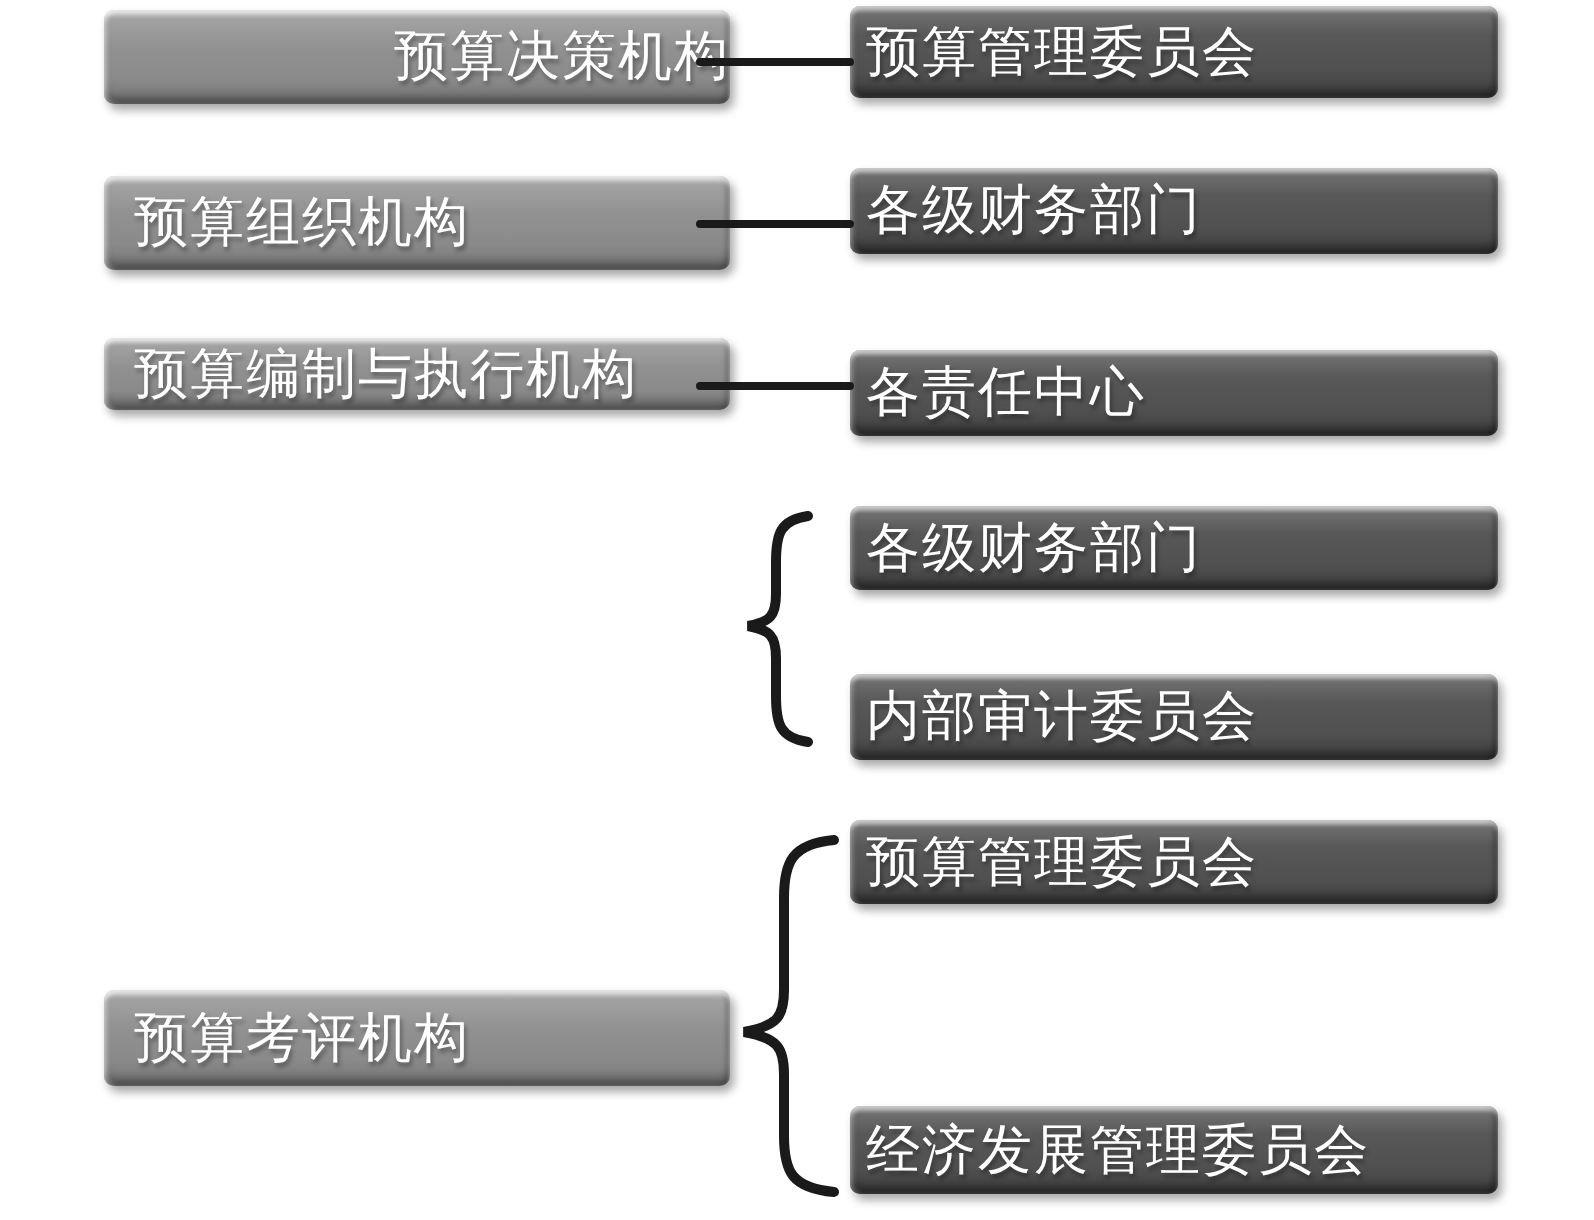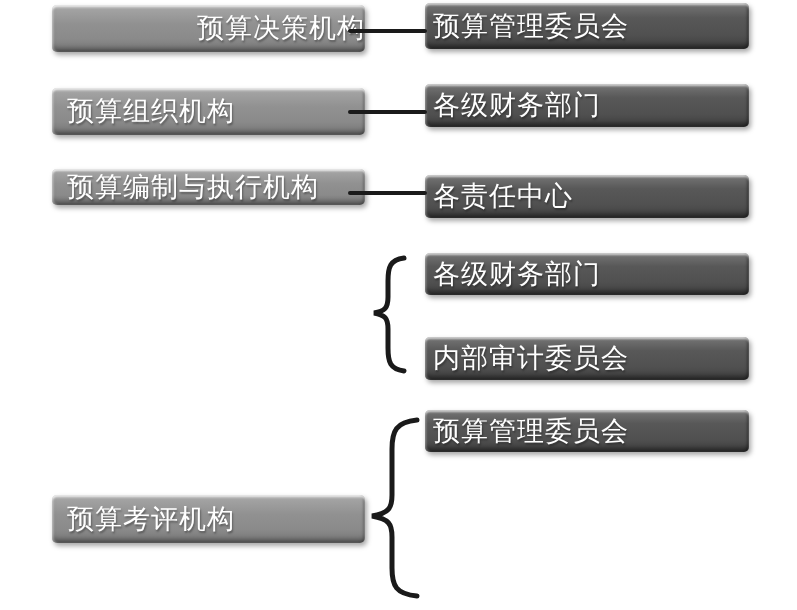--- a/index.html
+++ b/index.html
@@ -94,20 +94,23 @@
   </div>
   <div class="box dark b-r4">
     <span class="lbl">各级财务部门</span>
   </div>
   <div class="box dark b-r5">
     <span class="lbl">内部审计委员会</span>
   </div>
   <div class="box dark b-r6">
     <span class="lbl">预算管理委员会</span>
   </div>
+  <div class="box dark b-r8">
+    <span class="lbl">经济发展管理委员会</span>
+  </div>
 
   <div class="cline cl1"></div>
   <div class="cline cl2"></div>
   <div class="cline cl3"></div>
 
   <svg class="braces" width="797" height="610" viewBox="0 0 797 610">
     <path d="M 404 258 C 390 260, 388 267, 388 281 L 388 297 C 388 308, 385 311, 374 313 C 385 315, 388 318, 388 329 L 388 348 C 388 362, 390 369, 404 371" fill="none" stroke="#1a1a1a" stroke-width="5" stroke-linecap="round"></path>
     <path d="M 417 420 C 396 422, 392 431, 392 449 L 392 495 C 392 508, 389 513, 372 516 C 389 519, 392 524, 392 537 L 392 568 C 392 586, 396 594, 417 596" fill="none" stroke="#1a1a1a" stroke-width="5" stroke-linecap="round"></path>
   </svg>
 

